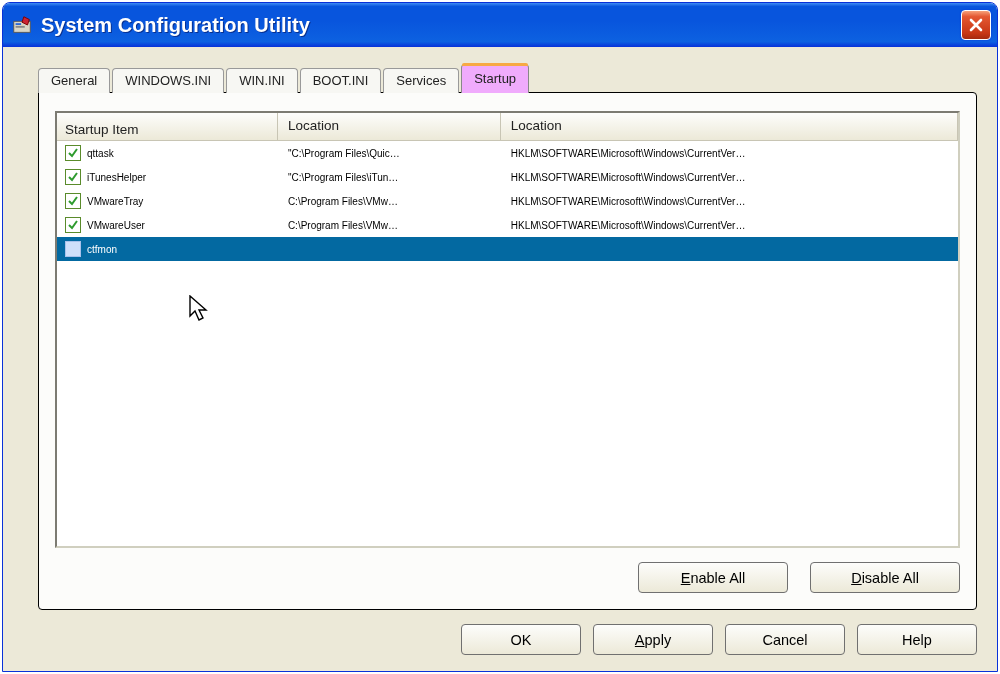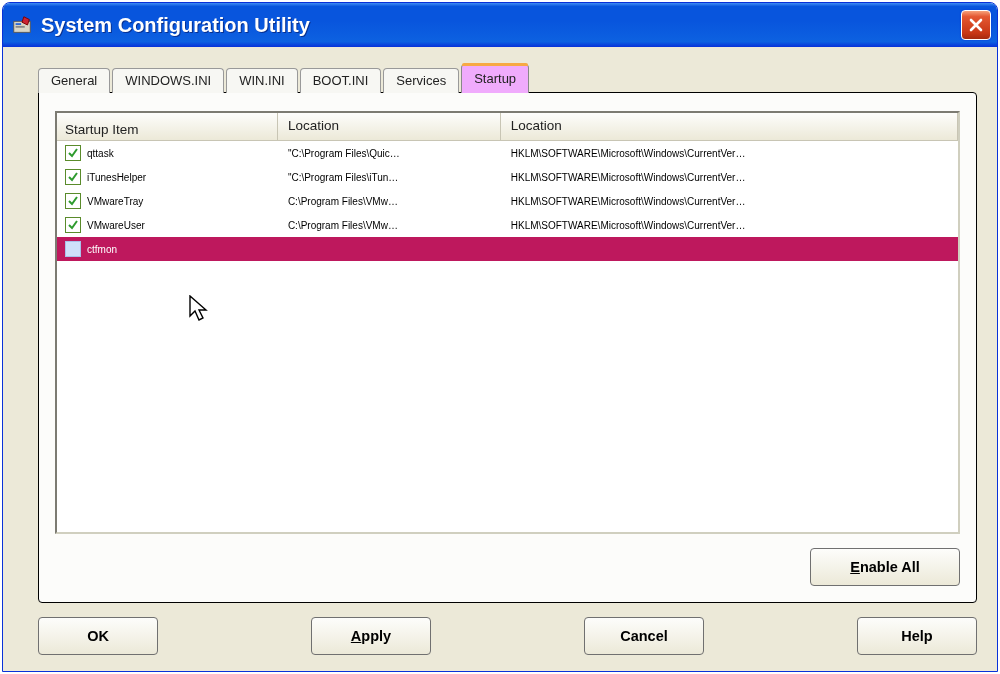--- a/index.html
+++ b/index.html
@@ -120,21 +120,21 @@
     overflow:hidden;white-space:nowrap;
   }
   .lv-body { flex:1; overflow:hidden; position:relative;}
   .lv-row {
     display:flex;
     height: 24px;
     align-items:center;
     color:#000;
   }
   .lv-row.selected {
-    background:#be185d;
+    background:#0369a1;
     color:#fff;
     gap:44px;
   }
   .lv-cell {
     padding: 0 10px;
     overflow:hidden;white-space:nowrap;text-overflow:ellipsis;
     font-size:10px;
   }
   .col-item { width: 224px; display:flex;align-items:center;gap:6px;padding-left:8px;}
   .col-cmd  { width: 226px; }
@@ -142,30 +142,29 @@
   .chk {
     width:16px;height:16px;border:1px solid #5a8b2b;background:#fff;
     display:inline-flex;align-items:center;justify-content:center;flex:none;
   }
   .chk.unchecked-sel { border-color:#a9c2eb; background:#cfe0fa;}
   .chk svg{width:12px;height:12px;display:block;}
   .panel-buttons{
     display:flex;justify-content:flex-end;gap:22px;margin-top:14px;
   }
   .btn {
-    min-width:150px;height:38px;
+    min-width:150px;height:31px;
     border:1px solid #707070;border-radius:4px;
     background:linear-gradient(to bottom,#fdfdfb,#ece9d8);
     font-size:14.5px;color:#000;
     display:flex;align-items:center;justify-content:center;
     padding:0 8px;
-    font-weight:bold;
   }
   .dialog-buttons{
-    display:flex;justify-content:space-between;gap:2px;margin-top:14px;
+    display:flex;justify-content:flex-end;gap:12px;margin-top:14px;
   }
   .dialog-buttons .btn{min-width:120px;}
   .underline{text-decoration:underline;}
   .cursor{
     position:absolute;left:186px;top:292px;pointer-events:none;z-index:50;
   }
 </style>
 </head>
 <body>
 
@@ -268,20 +267,23 @@
             </div>
           </div>
 
         </div>
       </div>
 
       <div class="panel-buttons">
         <div class="btn">
           <span><span class="underline">E</span><span>nable All</span></span>
         </div>
+        <div class="btn">
+          <span><span class="underline">D</span><span>isable All</span></span>
+        </div>
       </div>
 
     </div>
 
     <div class="dialog-buttons">
       <div class="btn">OK</div>
       <div class="btn">
         <span><span class="underline">A</span><span>pply</span></span>
       </div>
       <div class="btn">Cancel</div>

